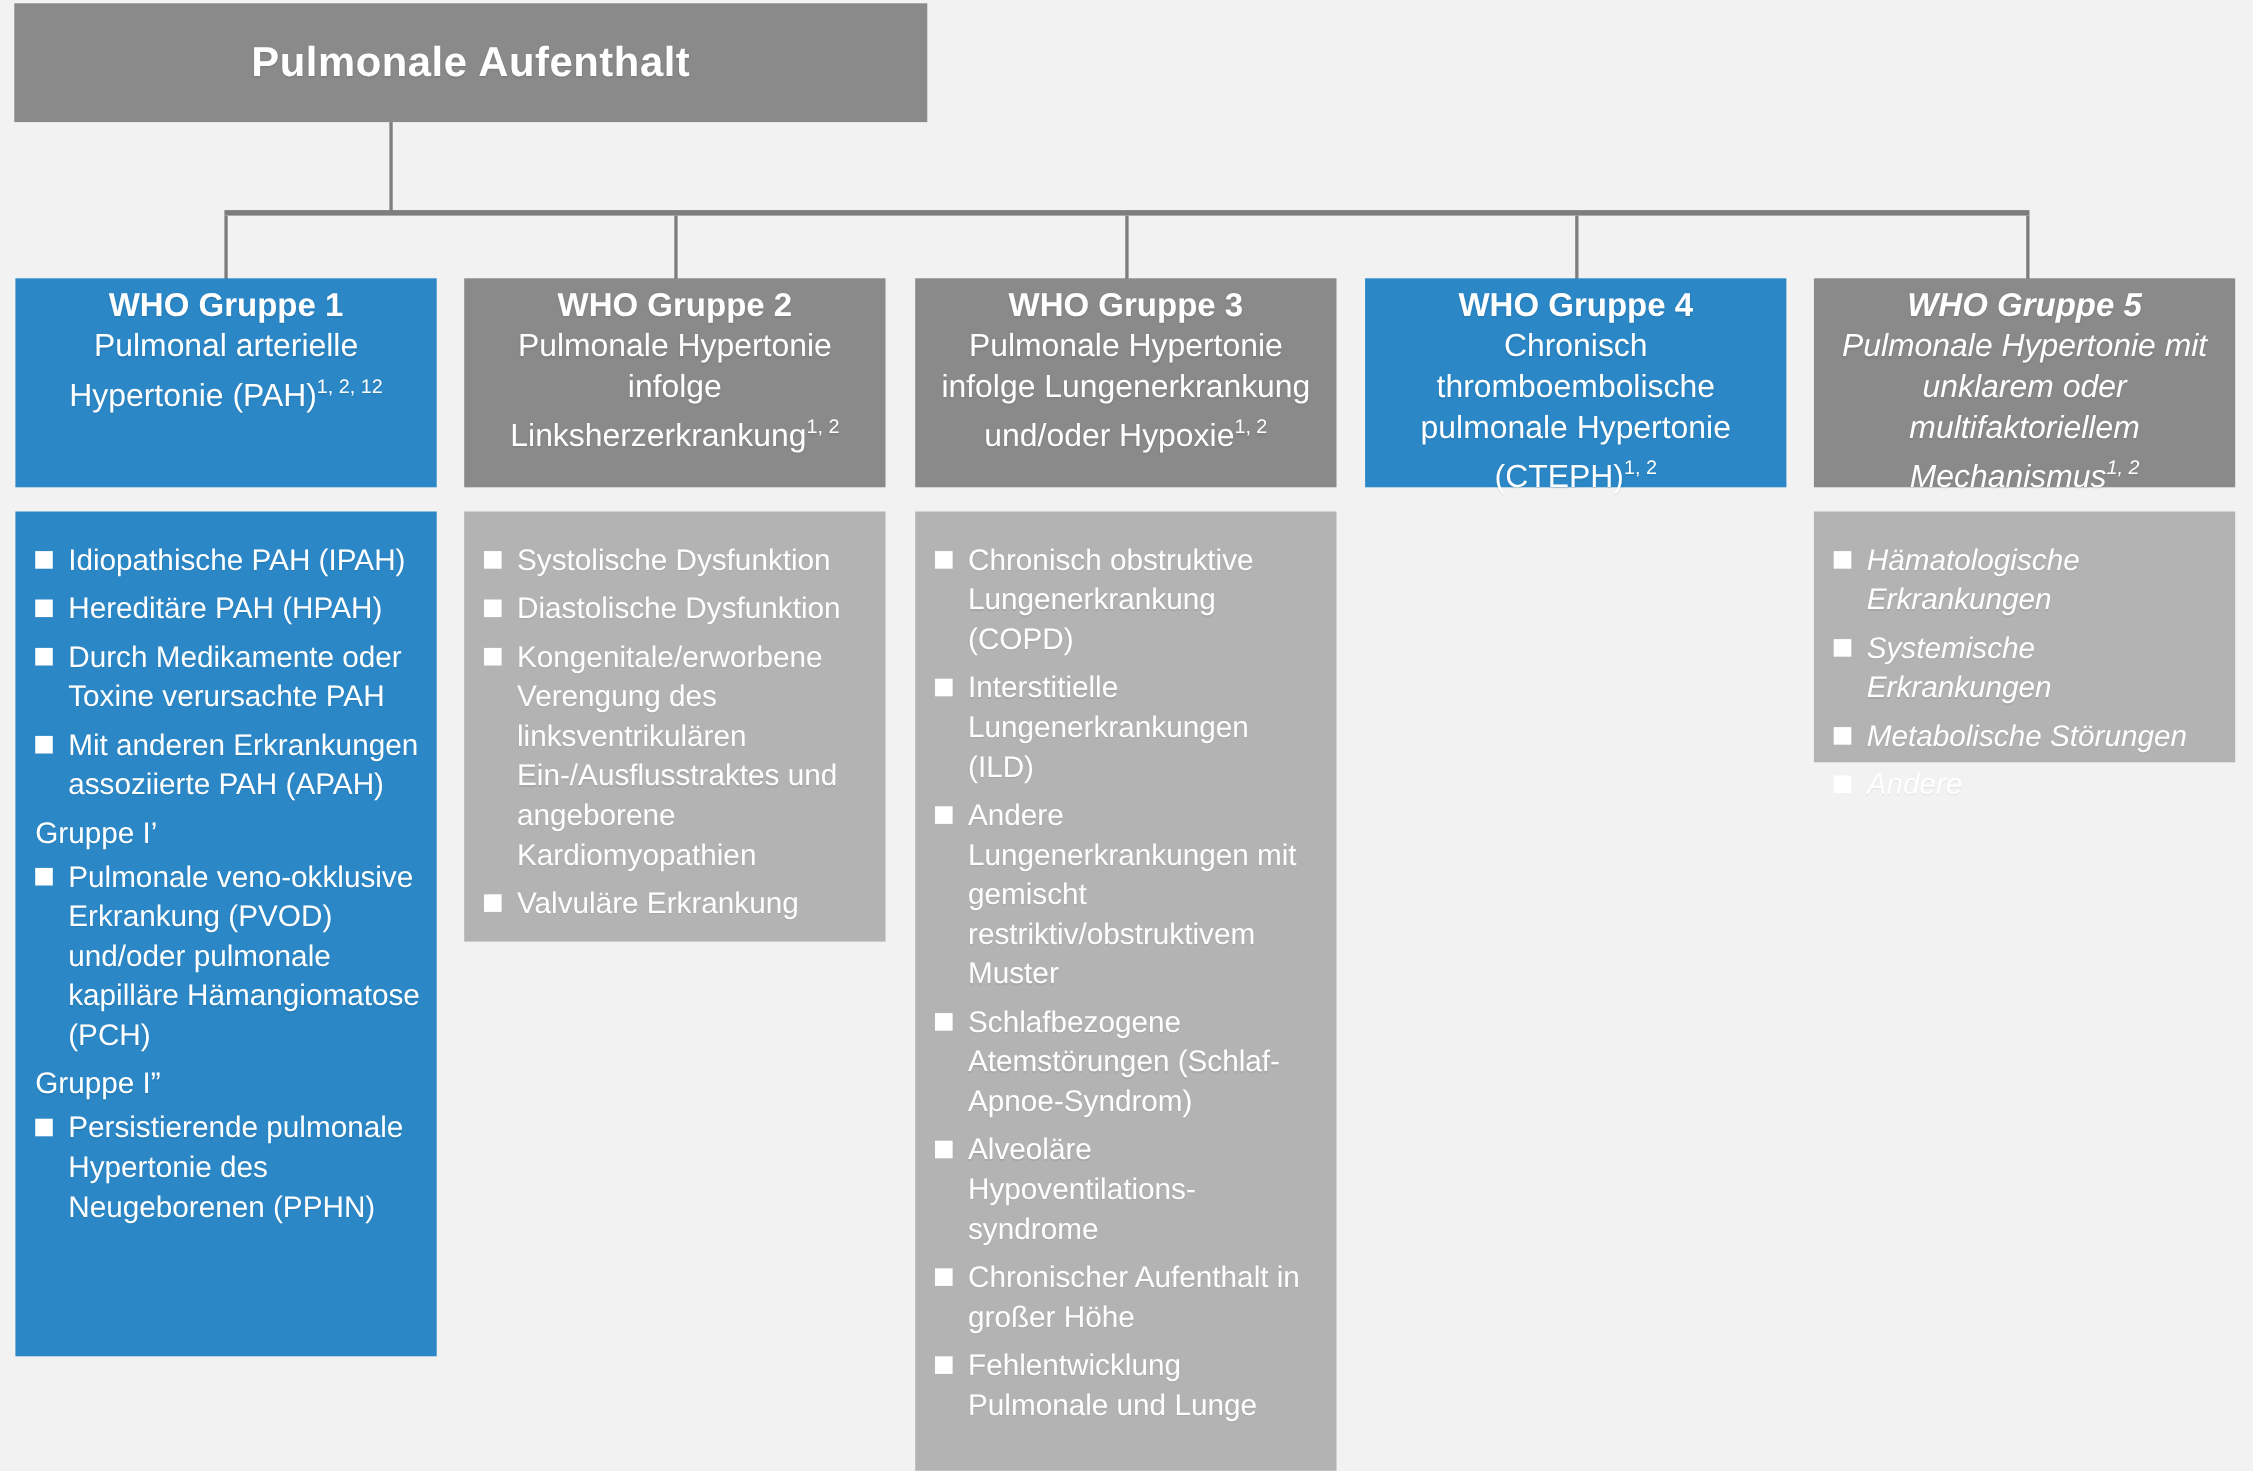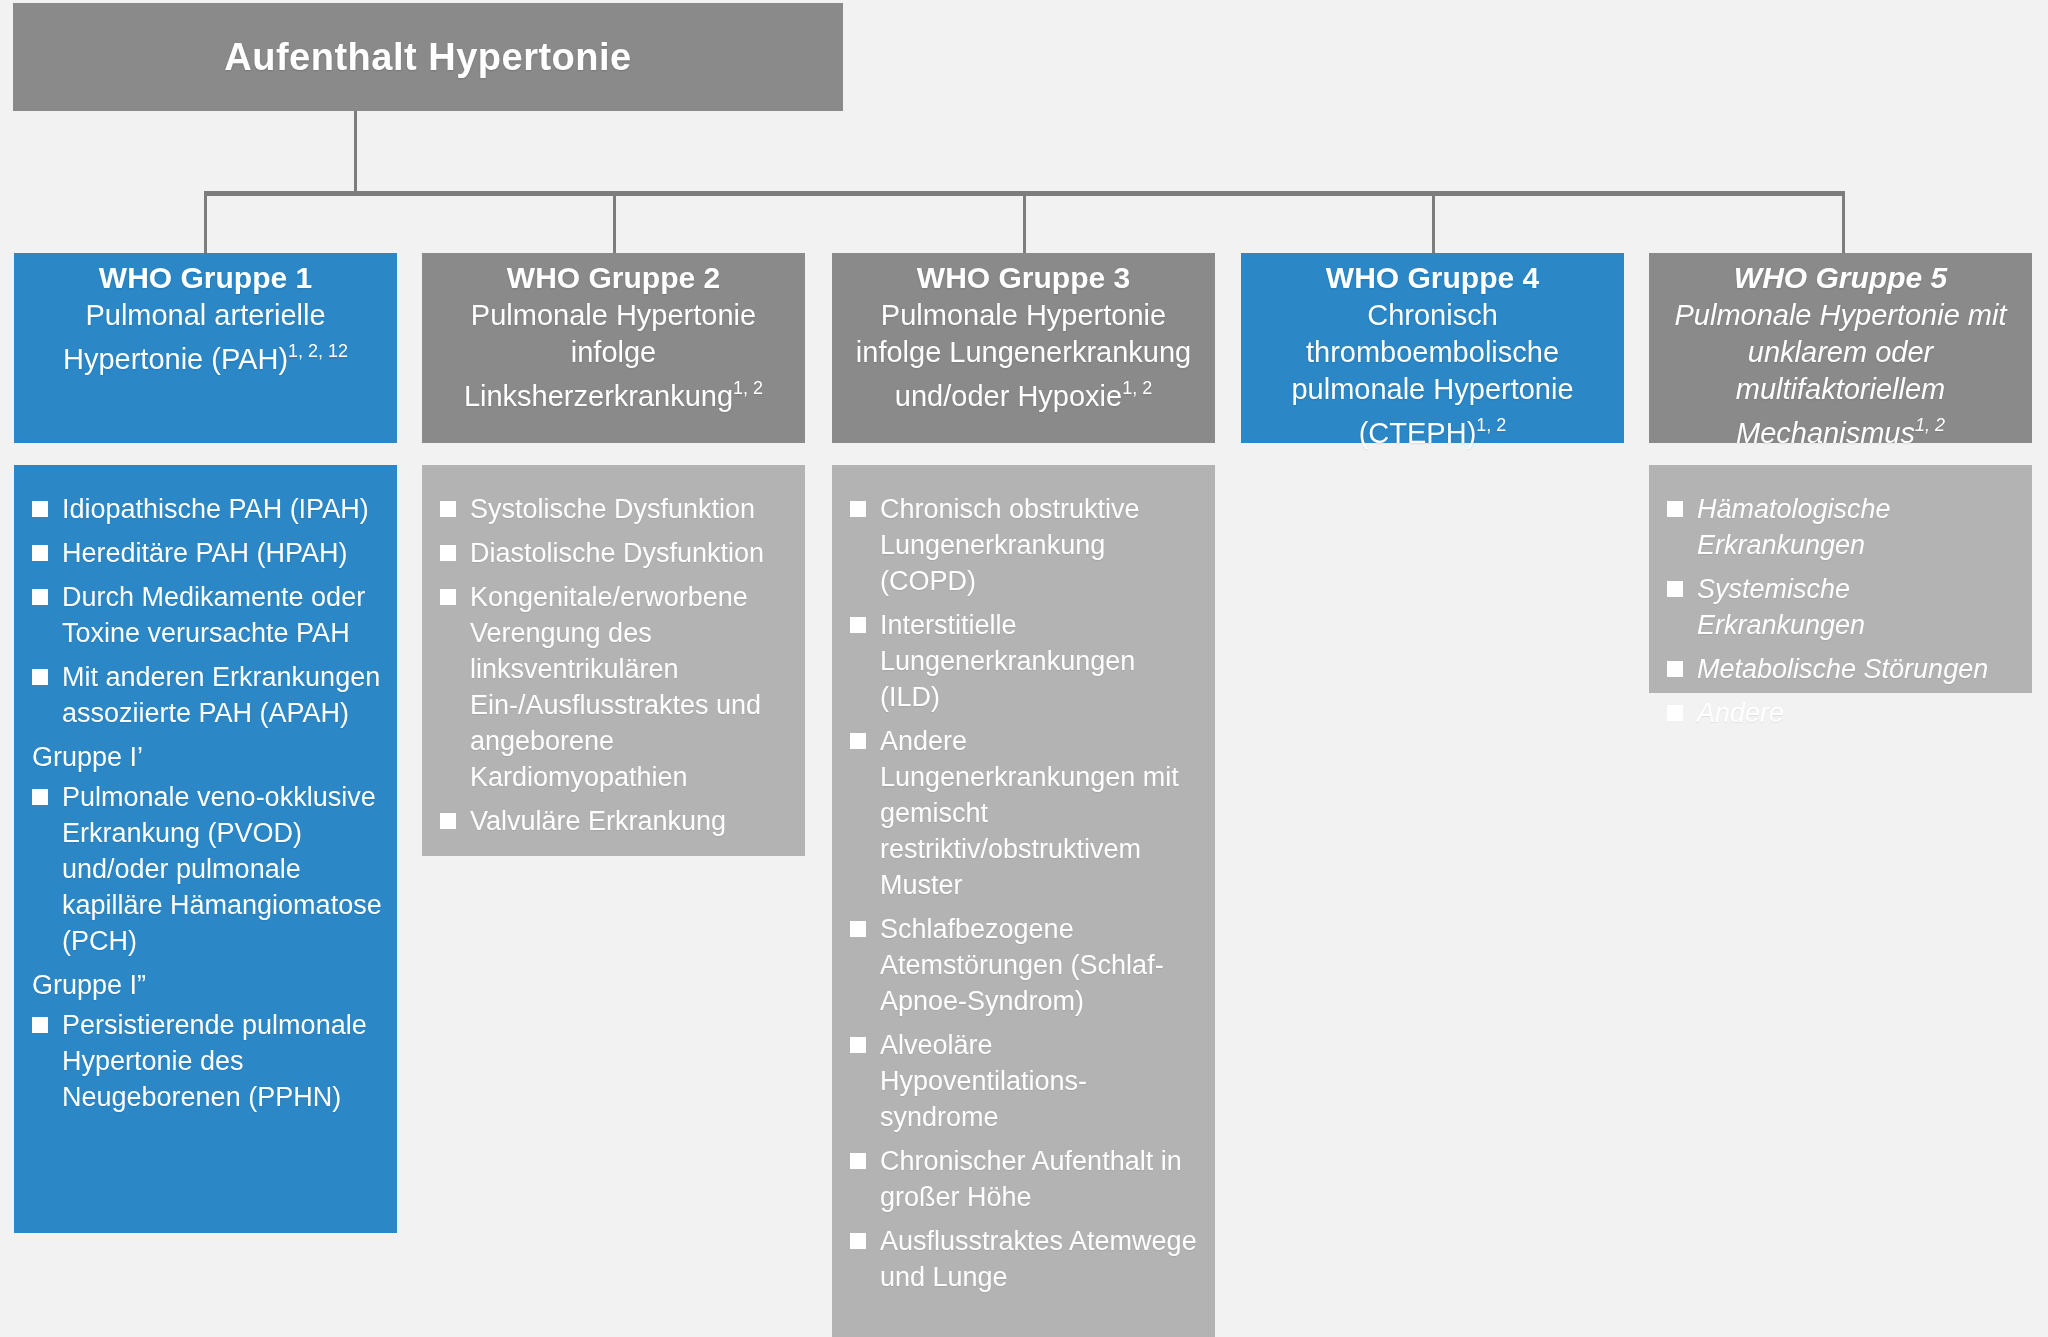--- a/index.html
+++ b/index.html
@@ -65,21 +65,21 @@
   }
   .li.subheading{margin-bottom:4px;margin-top:2px;}
   .li .li-text{flex:1 1 auto;}
 </style>
 </head>
 <body>
 
 <div>
 
   <div class="title-box">
-    <div class="t">Aufenthalt Hypertonie</div>
+    <div class="t">Pulmonale Aufenthalt</div>
   </div>
 
   <div class="line drop-line"></div>
   <div class="line bus-line"></div>
   <div class="line stub stub1"></div>
   <div class="line stub stub2"></div>
   <div class="line stub stub3"></div>
   <div class="line stub stub4"></div>
   <div class="line stub stub5"></div>
 
@@ -172,21 +172,21 @@
         <div class="li bullet">
           <span class="bullet"></span>
           <span class="li-text">Alveoläre Hypoventilations-syndrome</span>
         </div>
         <div class="li bullet">
           <span class="bullet"></span>
           <span class="li-text">Chronischer Aufenthalt in großer Höhe</span>
         </div>
         <div class="li bullet">
           <span class="bullet"></span>
-          <span class="li-text">Ausflusstraktes Atemwege und Lunge</span>
+          <span class="li-text">Fehlentwicklung Pulmonale und Lunge</span>
         </div>
       </div>
   </div>
 
   <div class="col col4 variant-blue">
     <div class="hdr">
       <div class="hdr-title">WHO Gruppe 4</div>
       <div class="hdr-sub"><span>Chronisch thromboembolische pulmonale Hypertonie (CTEPH)</span><sup>1, 2</sup></div>
     </div>
   </div>

